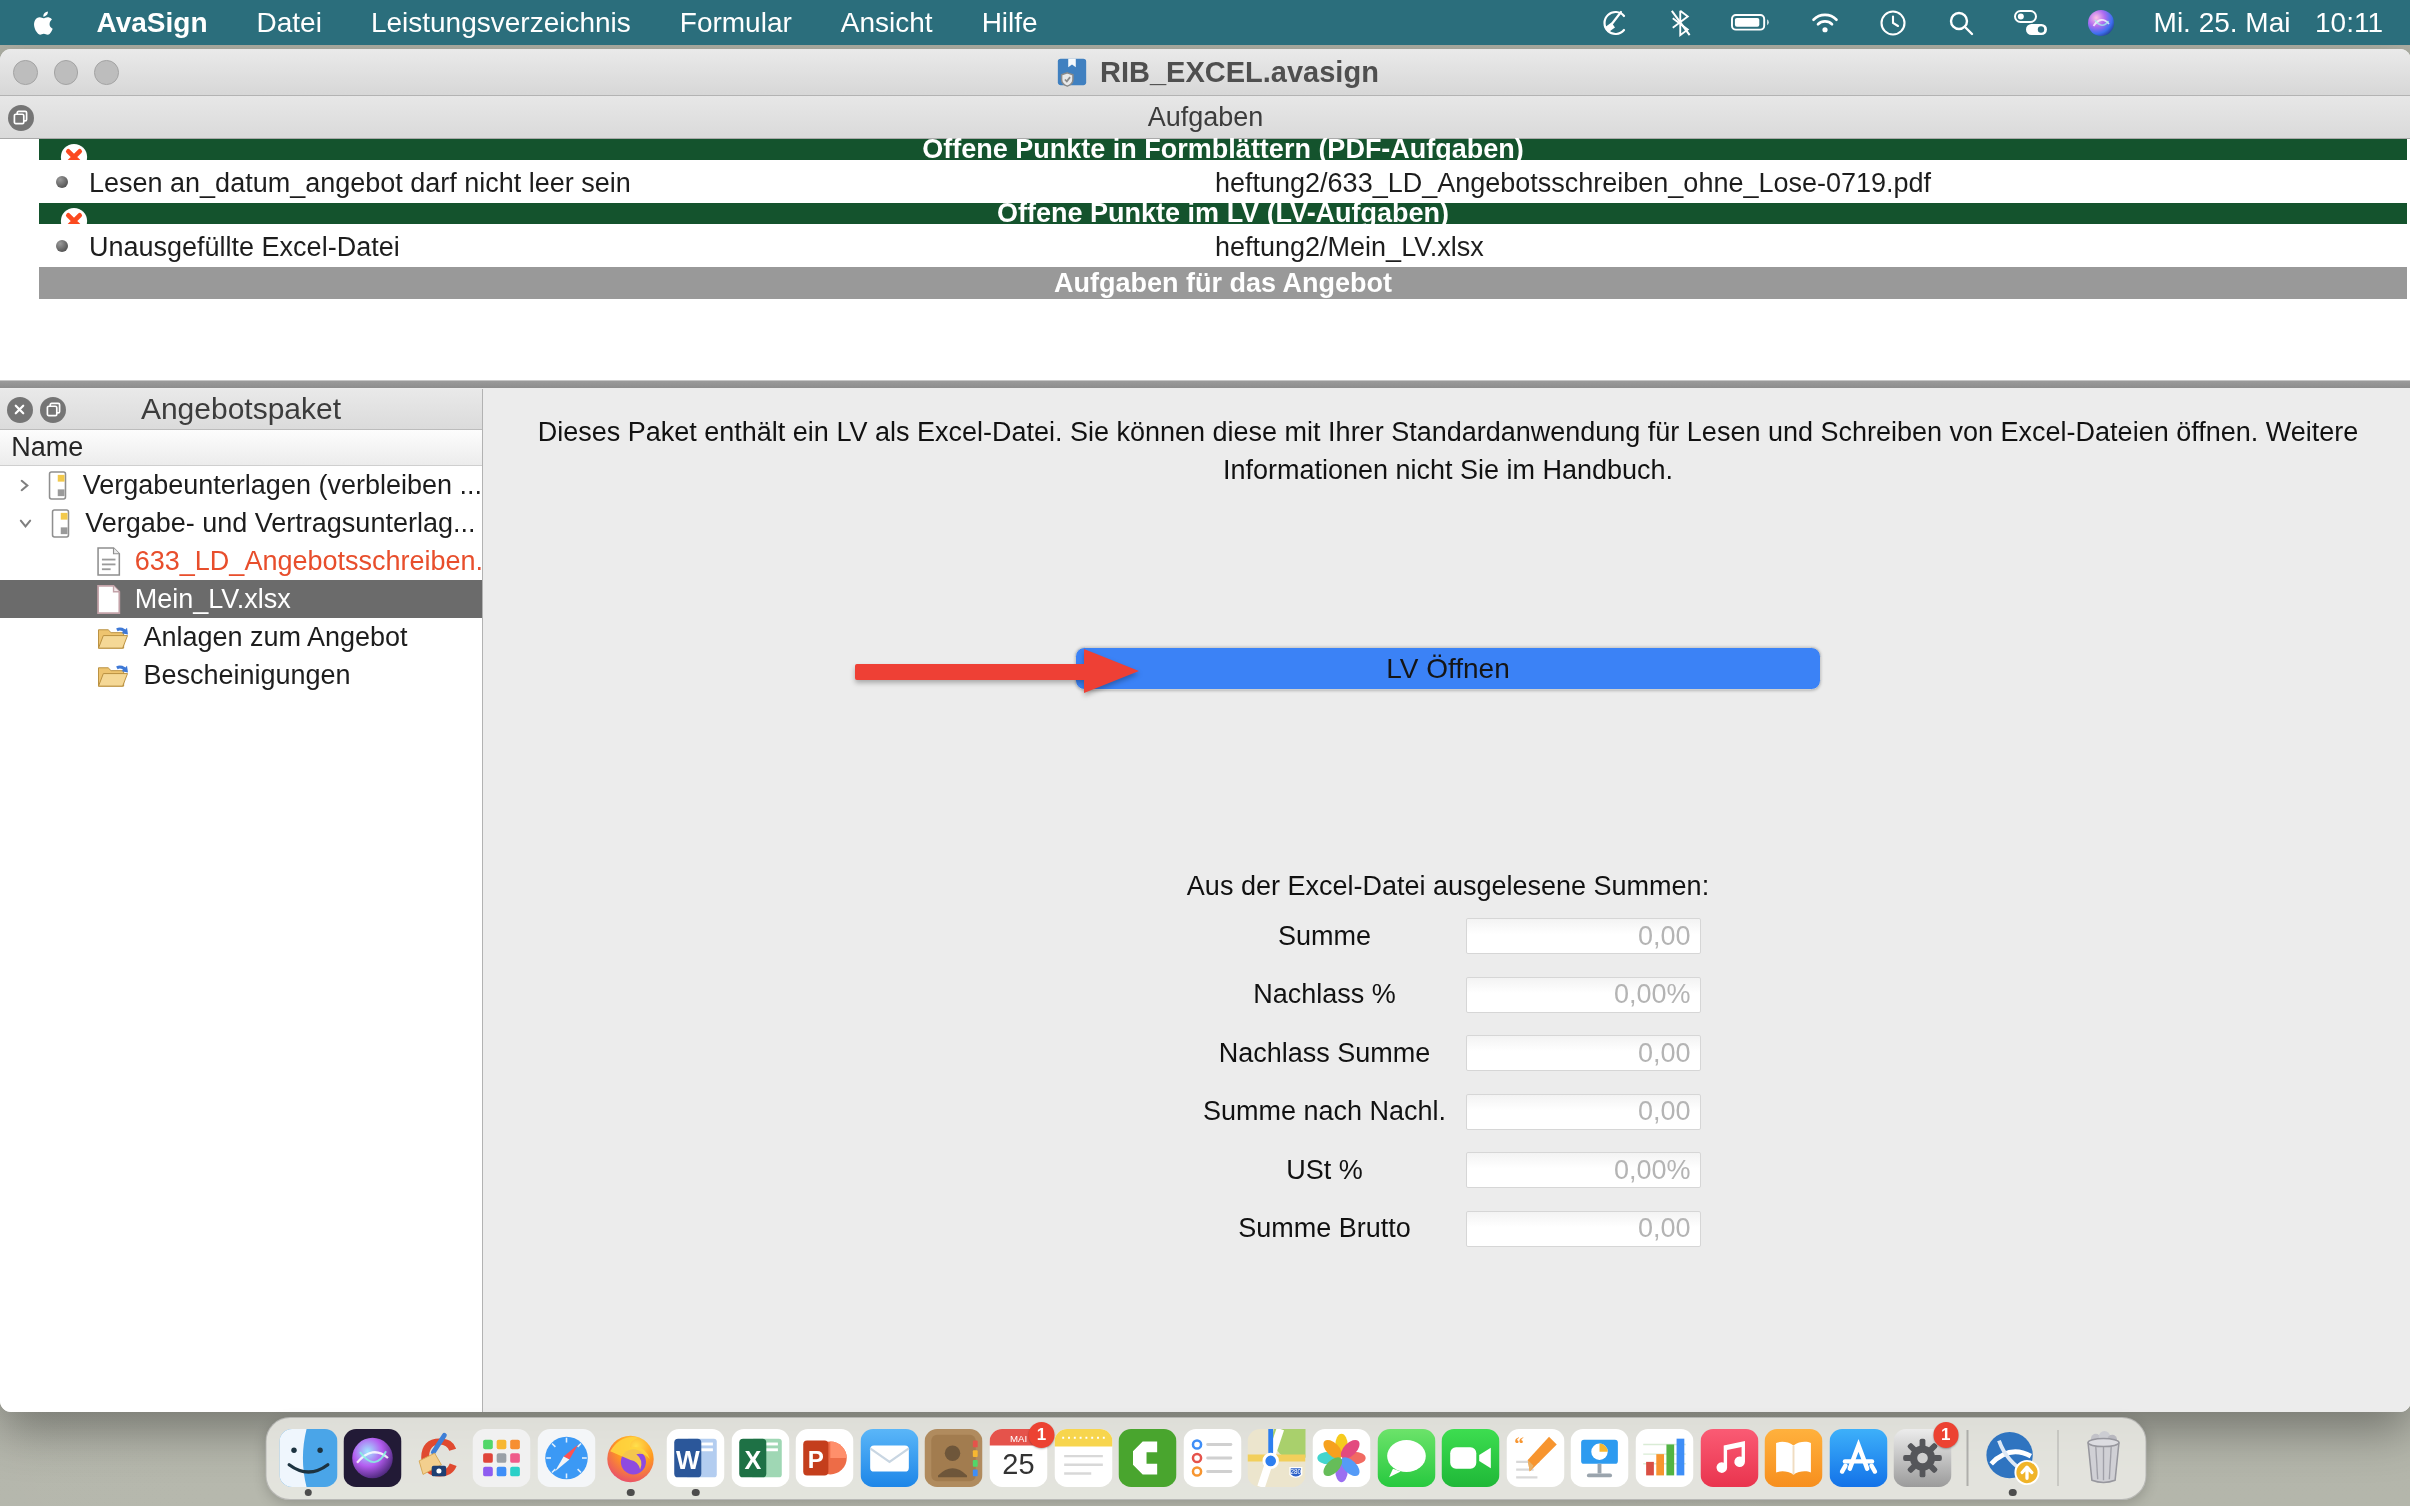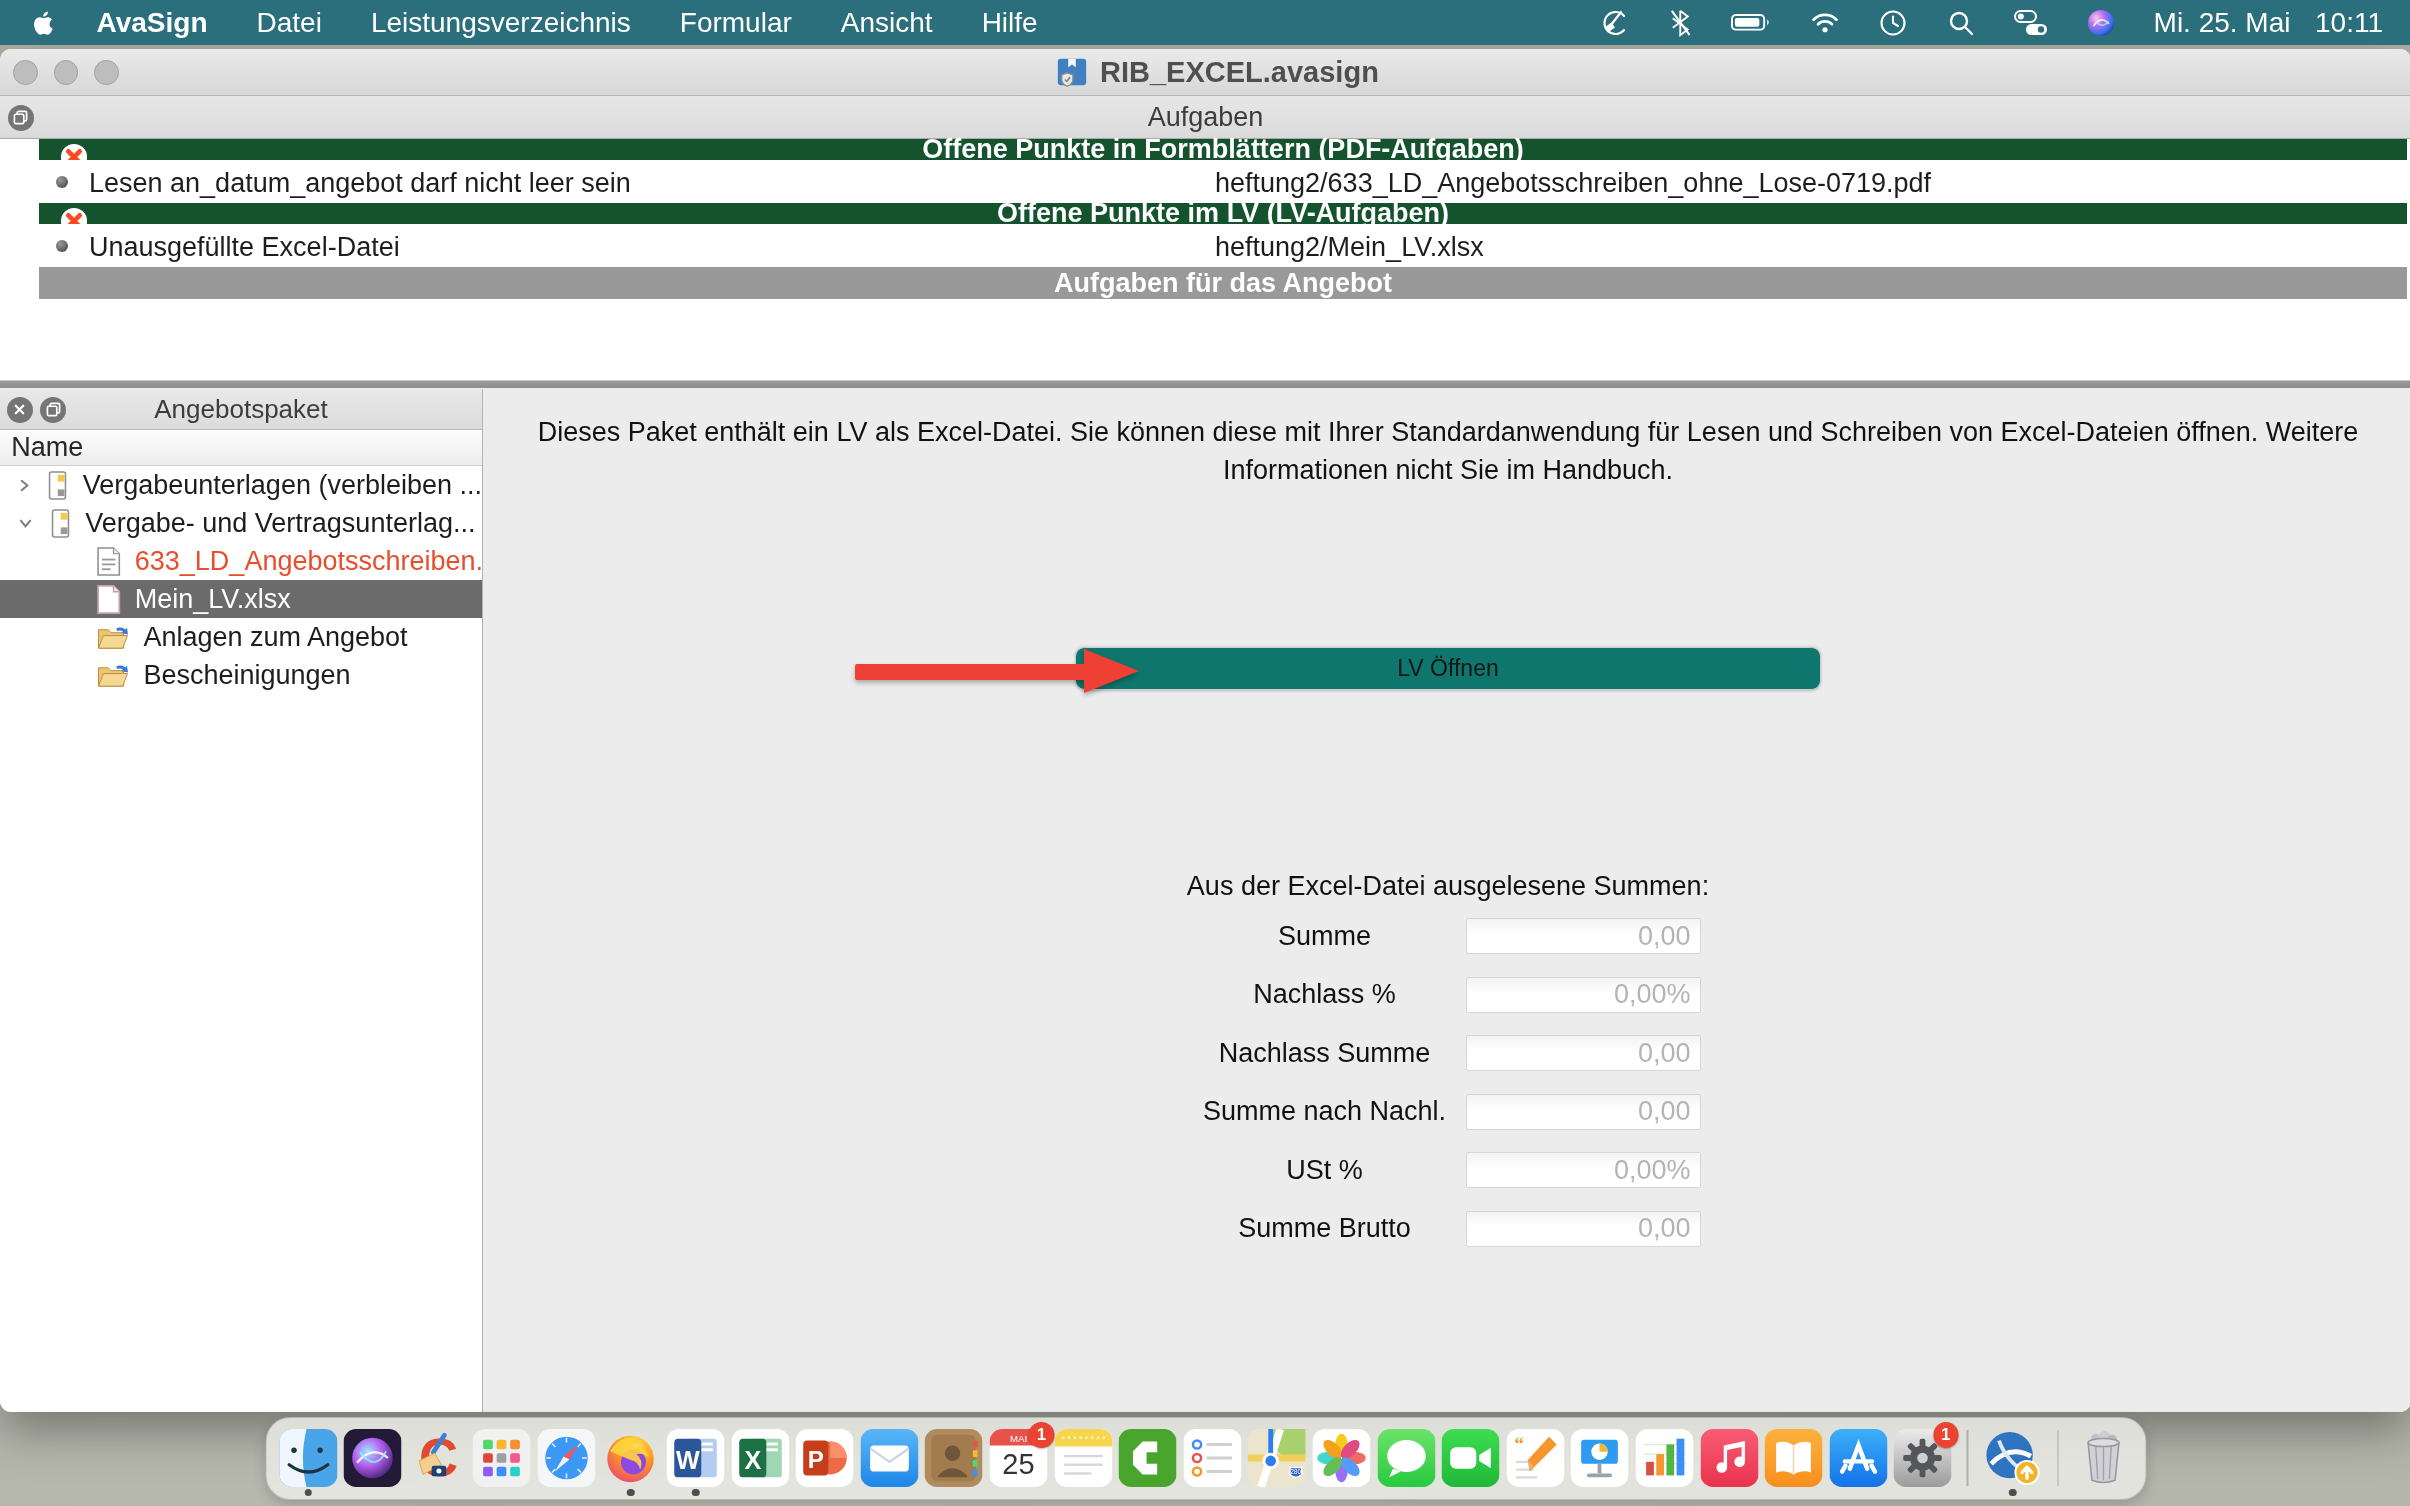--- a/index.html
+++ b/index.html
@@ -77,21 +77,21 @@
   
   .lower { position:absolute; top:340px; left:0; right:0; bottom:0; }
   .sidebar {
     position:absolute; left:0; top:0; bottom:0; width:483px; background:#fff;
     border-right:1.9px solid #b2b2b2;
   }
   .sidebar-header {
     height:41px; background:linear-gradient(#e9e9e9,#dbdbdb);
     border-bottom:0.9px solid #bcbcbc; position:relative;
     display:flex; align-items:center; justify-content:center;
-    font-size:26px; color:#3c3c3c;
+    font-size:30px; color:#3c3c3c;
   }
   .sidebar-header .mini-btn.close { position:absolute; left:6.6px; top:7.5px; }
   .sidebar-header .mini-btn.restore { position:absolute; left:40px; top:7.5px; }
   .name-header {
     height:36px; background:linear-gradient(#fdfdfd,#ececec);
     border-bottom:0.9px solid #cfcfcf; display:flex; align-items:center;
     padding-left:11.3px; font-size:27px; color:#262626;
   }
   .tree-row { height:38px; display:flex; align-items:center; font-size:27px; color:#1d1d1d; position:relative; }
   .tree-row .chev { width:28px; margin-left:11.3px; display:flex; justify-content:center; }
@@ -105,23 +105,23 @@
   .main {
     position:absolute; left:485px; top:0; right:0; bottom:0; background:#ececec;
   }
   .description {
     position:absolute; top:23.5px; left:0; right:0; text-align:center;
     font-size:27px; line-height:38px; color:#111;
   }
   .description > div { max-width:1893px; margin:0 auto; }
   .open-button {
     position:absolute; top:258px; left:50%; transform:translateX(-50%);
-    width:746px; height:43px; background:#0f766e; border:0.9px solid #cfcfcf;
+    width:746px; height:43px; background:#3b82f6; border:0.9px solid #cfcfcf;
     border-radius:9.4px; box-shadow:0 0.9px 2.8px rgba(0,0,0,.22);
-    font-size:23px; color:#151515; display:flex; align-items:center; justify-content:center;
+    font-size:28px; color:#151515; display:flex; align-items:center; justify-content:center;
     cursor:pointer;
   }
   .anno-arrow { position:absolute; left:370px; top:260px; filter:drop-shadow(0 3.8px 2.8px rgba(0,0,0,.28)); z-index:5; }
   .anno-arrow .shaft { position:absolute; left:0; top:15px; width:231px; height:16px; background:#ee4035; border-radius:1.9px; }
   .anno-arrow .head {
     position:absolute; left:229px; top:0; width:0; height:0;
     border-top:22.6px solid transparent; border-bottom:22.6px solid transparent;
     border-left:55px solid #ee4035;
   }
   .sums-header { position:absolute; top:482px; left:0; right:0; text-align:center; font-size:27px; color:#111; }

